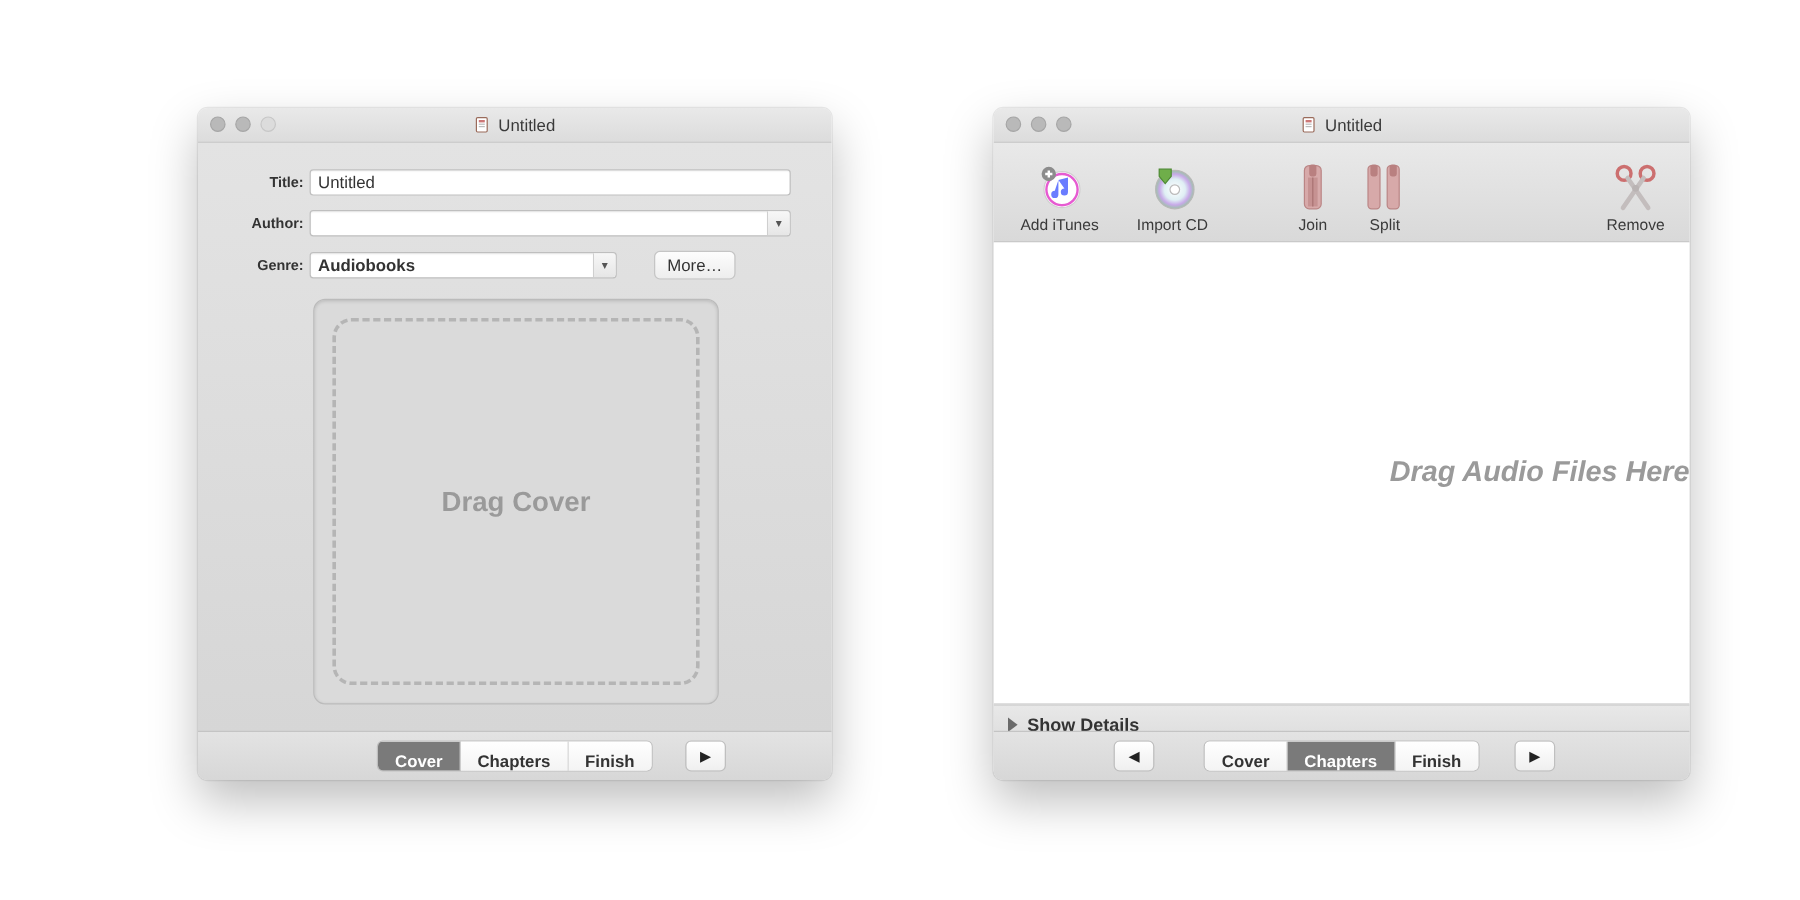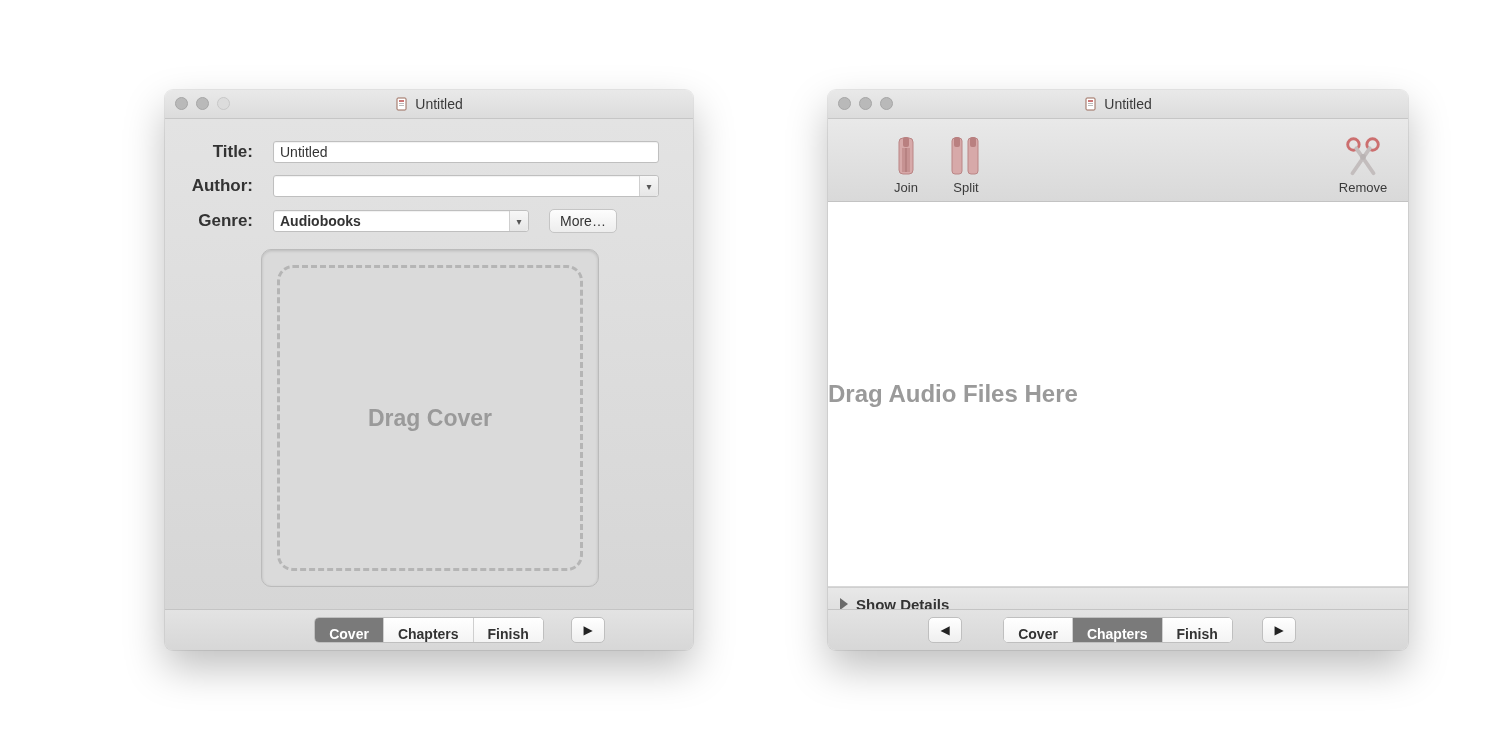--- a/index.html
+++ b/index.html
@@ -67,23 +67,23 @@
   }
   .form-row {
     display: flex;
     align-items: center;
     margin-bottom: 12px;
   }
   .form-label {
     width: 88px;
     text-align: right;
     font-weight: 600;
-    font-size: 17px;
+    font-size: 12px;
     color: #333;
-    margin-right: 20px;
+    margin-right: 5px;
   }
   .text-input, .combo {
     flex: 1;
     height: 22px;
     background: #fff;
     border: 1px solid #bfbfbf;
     border-radius: 3px;
     box-shadow: inset 0 1px 1px rgba(0,0,0,0.06);
     font-size: 14px;
     padding: 2px 6px;
@@ -104,21 +104,21 @@
     position: absolute;
     right: 1px; top: 1px; bottom: 1px;
     width: 18px;
     background: linear-gradient(#f7f7f7,#e6e6e6);
     border-left: 1px solid #cfcfcf;
     border-radius: 0 3px 3px 0;
     display: flex; align-items: center; justify-content: center;
     font-size: 10px; color: #555;
   }
   .more-btn {
-    margin-left: 20px;
+    margin-left: 31px;
     height: 24px;
     padding: 0 10px;
     background: linear-gradient(#fdfdfd,#ededed);
     border: 1px solid #c5c5c5;
     border-radius: 5px;
     font-size: 14px;
     color: #333;
     cursor: default;
   }
 
@@ -222,25 +222,26 @@
     display: flex; align-items: center; justify-content: center;
     margin-bottom: 2px;
   }
   .tool-spacer { flex: 1; }
 
   .w2-body {
     background: #ffffff;
     height: calc(100% - 28px - 76px - 32px - 40px);
     display: flex;
     align-items: center;
-    justify-content: flex-start;
+    justify-content: flex-end;
     color: #9a9a9a;
     font-size: 24px;
     font-weight: 700;
     border-bottom: 1px solid #d8d8d8;
+    font-style: italic;
   }
   .details-row {
     height: 32px;
     background: linear-gradient(#e8e8e8,#dcdcdc);
     border-top: 1px solid #cfcfcf;
     display: flex;
     align-items: center;
     padding-left: 12px;
     font-size: 15px;
     font-weight: 700;
@@ -332,20 +333,50 @@
             <rect x="2" y="1" width="9" height="12" rx="1" fill="#fff" stroke="#9a6b5b"></rect>
             <rect x="4" y="3" width="5" height="2" fill="#c77"></rect>
             <rect x="4" y="6" width="5" height="1" fill="#bbb"></rect>
             <rect x="4" y="8" width="5" height="1" fill="#bbb"></rect>
           </svg>
       </span>
       <span class="title-text">Untitled</span>
     </div>
 
     <div class="toolbar">
+      <div class="tool-item wide">
+        <div class="ticon">
+          <svg width="42" height="42" viewBox="0 0 42 42">
+            <circle cx="23" cy="23" r="15" fill="#fff" stroke="#cfcfcf"></circle>
+            <circle cx="23" cy="23" r="13" fill="none" stroke="#e65bd1" stroke-width="2"></circle>
+            <path d="M20 15 l8 -2 v12 a3 3 0 1 1 -3 -3 M20 15 v12 a3 3 0 1 1 -3 -3" fill="#6a7cff"></path>
+            <circle cx="12" cy="10" r="6" fill="#8c8c8c"></circle>
+            <path d="M12 7 v6 M9 10 h6" stroke="#fff" stroke-width="2"></path>
+          </svg>
+        </div>
+        <span>Add iTunes</span>
+      </div>
+      <div class="tool-item wide">
+        <div class="ticon">
+          <svg width="42" height="42" viewBox="0 0 42 42">
+            <defs>
+                <radialGradient id="cdg">
+                  <stop offset="0%" stop-color="#fff"></stop>
+                  <stop offset="55%" stop-color="#dfeff4"></stop>
+                  <stop offset="80%" stop-color="#c7a9e8"></stop>
+                  <stop offset="100%" stop-color="#9cc3a8"></stop>
+                </radialGradient>
+              </defs>
+            <circle cx="23" cy="23" r="16" fill="url(#cdg)" stroke="#b8b8b8"></circle>
+            <circle cx="23" cy="23" r="4" fill="#fff" stroke="#bbb"></circle>
+            <path d="M10 6 h10 v6 l-5 6 -5 -6 z" fill="#6fae4a" stroke="#4d8a32"></path>
+          </svg>
+        </div>
+        <span>Import CD</span>
+      </div>
       <div style="width:40px"></div>
       <div class="tool-item" style="width:60px">
         <div class="ticon">
           <svg width="34" height="44" viewBox="0 0 34 44">
             <rect x="10" y="4" width="14" height="36" rx="4" fill="#d7a9a9" stroke="#ba8585"></rect>
             <rect x="14" y="3" width="6" height="10" rx="2" fill="#b98080"></rect>
             <rect x="13" y="14" width="8" height="24" fill="#c69292"></rect>
             <line x1="17" y1="14" x2="17" y2="38" stroke="#a87272"></line>
           </svg>
         </div>

